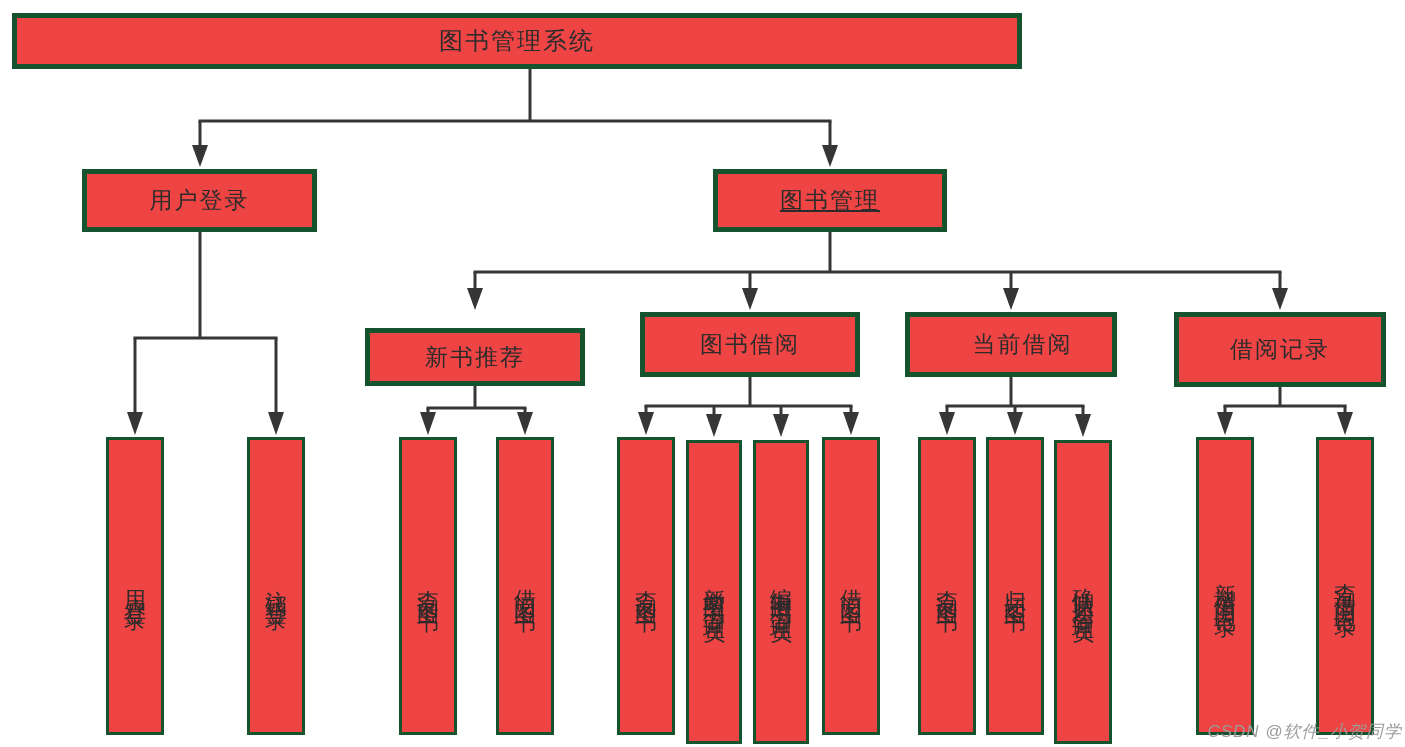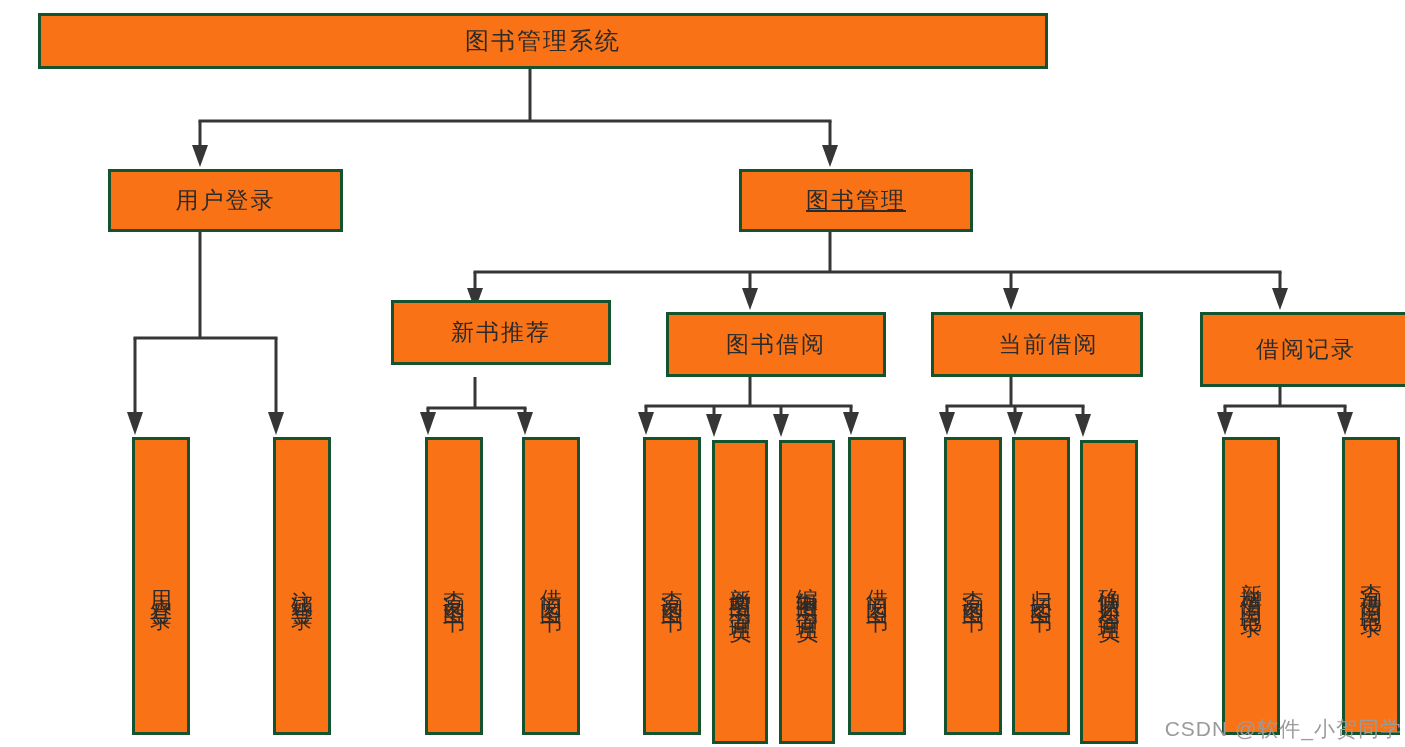--- a/index.html
+++ b/index.html
@@ -7,32 +7,31 @@
     position:relative;
     width:1405px;height:747px;
     background:#ffffff;
     font-family:"Liberation Sans",sans-serif;
     overflow:hidden;
   }
   #connectors{position:absolute;left:0;top:0;z-index:0;}
   .box{
     position:absolute;
     box-sizing:border-box;
-    background:#f97316;
-    border:3px solid #14532d;
+    background:#ef4444;
+    border:5px solid #14532d;
     display:flex;align-items:center;justify-content:center;
     z-index:1;
     color:#2b2b2b;
-    margin-left:26px;
   }
   .hbox{font-size:23px;letter-spacing:2px;white-space:nowrap;}
   #root-box{left:12px;top:13px;width:1010px;height:56px;font-size:24px;}
   #user-login-box{left:82px;top:169px;width:235px;height:63px;}
   #book-mgmt-box{left:713px;top:169px;width:234px;height:63px;text-decoration:underline;}
-  #new-book-box{left:365px;top:300px;width:220px;height:65px;}
+  #new-book-box{left:365px;top:328px;width:220px;height:58px;}
   #book-borrow-box{left:640px;top:312px;width:220px;height:65px;}
   #current-borrow-box{left:905px;top:312px;width:212px;height:65px;padding-left:23px;}
   #borrow-record-box{left:1174px;top:312px;width:212px;height:75px;}
   .vbox{border-width:3px;}
   .vbox span{
     writing-mode:vertical-rl;
     text-orientation:mixed;
     font-size:22px;
     letter-spacing:7px;
     line-height:1;
@@ -47,22 +46,22 @@
   #leaf-c2{left:686px;top:440px;width:56px;height:304px;}
   #leaf-c3{left:753px;top:440px;width:56px;height:304px;}
   #leaf-c4{left:822px;top:437px;width:58px;height:298px;}
   #leaf-d1{left:918px;top:437px;width:58px;height:298px;}
   #leaf-d2{left:986px;top:437px;width:58px;height:298px;}
   #leaf-d3{left:1054px;top:440px;width:58px;height:304px;}
   #leaf-e1{left:1196px;top:437px;width:58px;height:298px;}
   #leaf-e2{left:1316px;top:437px;width:58px;height:298px;}
   #watermark{
     position:absolute;right:3px;bottom:4px;
-    font-size:21px;color:#9b9b9b;
-    letter-spacing:1px;z-index:5;white-space:nowrap;
+    font-size:17px;color:#9b9b9b;
+    letter-spacing:1px;z-index:5;white-space:nowrap;font-style:italic;
   }
 </style>
 </head>
 <body>
 
 <div id="canvas">
 
   <svg id="connectors" width="1405" height="747" viewBox="0 0 1405 747" stroke="#363636" stroke-width="3" fill="#363636">
 
     <g>

